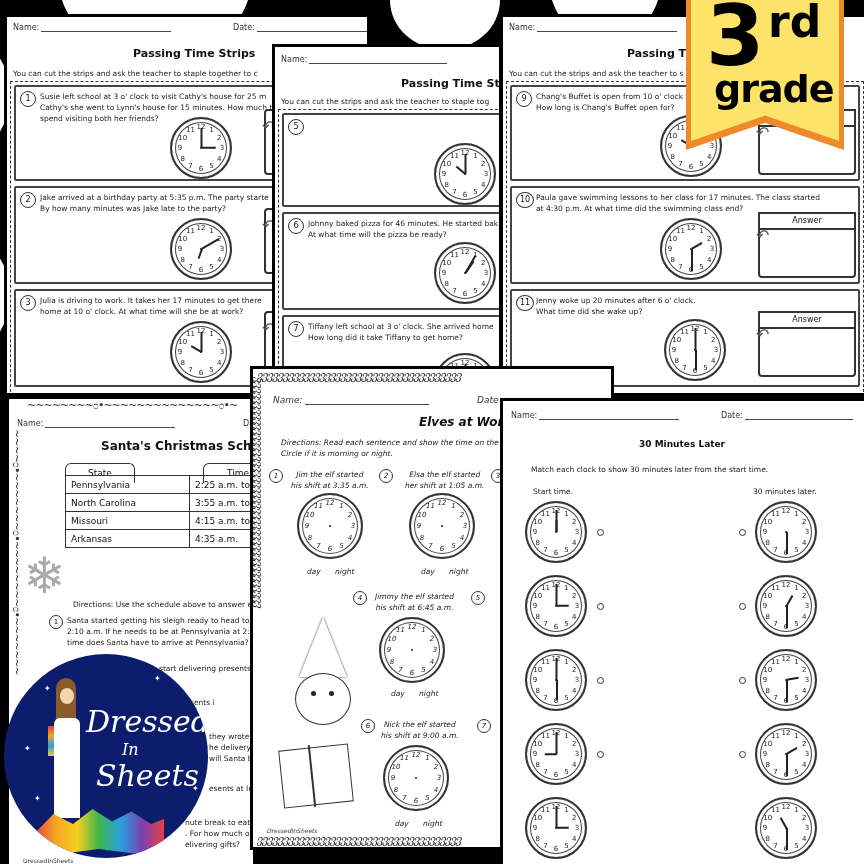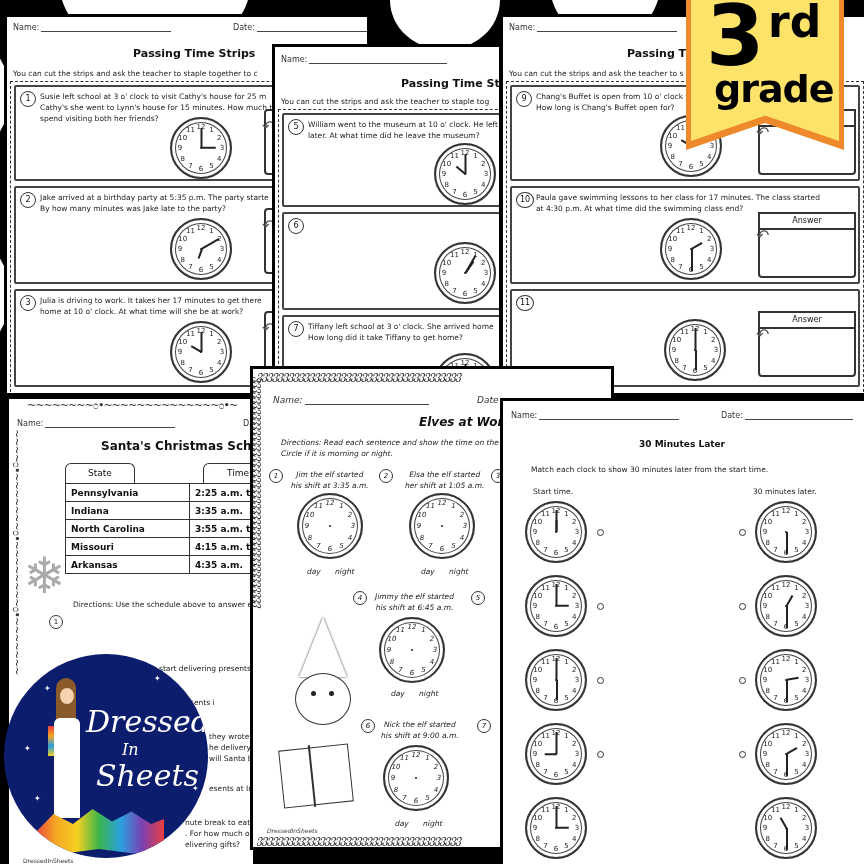--- a/index.html
+++ b/index.html
@@ -235,20 +235,22 @@
           <span class="n" style="left: 18.5px; top: 10.8135px;">11</span>
           <span class="n" style="left: 29px; top: 8px;">12</span>
         </div>
       <div class="ansbox" style="left:246px;top:24px;width:98px;height:66px;">
           <div class="anslabel">Answer</div>
           <span class="pencil" style="top:12px;">↶</span>
         </div>
     </div>
     <div class="strip" style="top:207px;height:98px;">
       <div class="num" style="width:18px;">11</div>
+      <div class="q">Jenny woke up 20 minutes after 6 o' clock.
+What time did she wake up?</div>
       <div class="clock" style="left:152px;top:28px;width:62px;height:62px;">
           <span class="center"></span>
           <span class="hand" style="height:22px;transform:rotate(180deg);"></span>
           <span class="hand" style="height:20px;transform:rotate(0deg);"></span>
           <span class="n" style="left: 39.5px; top: 10.8135px;">1</span>
           <span class="n" style="left: 47.1865px; top: 18.5px;">2</span>
           <span class="n" style="left: 50px; top: 29px;">3</span>
           <span class="n" style="left: 47.1865px; top: 39.5px;">4</span>
           <span class="n" style="left: 39.5px; top: 47.1865px;">5</span>
           <span class="n" style="left: 29px; top: 50px;">6</span>
@@ -270,42 +272,42 @@
 <div class="sheet" style="left:272px;top:44px;width:230px;height:328px;">
   <div class="namerow" style="left:6px;top:8px;">
     <span>Name:</span>
     <span class="line" style="width:138px;"></span>
   </div>
   <div class="title" style="left:126px;top:30px;">Passing Time Stri</div>
   <div class="subtitle" style="left:6px;top:50px;">You can cut the strips and ask the teacher to staple tog</div>
   <div class="strips" style="left:3px;top:62px;width:240px;height:270px;">
     <div class="strip" style="top:3px;height:94px;">
       <div class="num">5</div>
-      <div class="q">William went to the museum at 10 o' clock. He left
-later. At what time did he leave the museum?</div>
       <div class="clock" style="left:150px;top:28px;width:62px;height:62px;">
           <span class="center"></span>
           <span class="hand" style="height:20px;transform:rotate(180deg);"></span>
           <span class="hand" style="height:12px;transform:rotate(130deg);"></span>
           <span class="n" style="left: 39.5px; top: 10.8135px;">1</span>
           <span class="n" style="left: 47.1865px; top: 18.5px;">2</span>
           <span class="n" style="left: 50px; top: 29px;">3</span>
           <span class="n" style="left: 47.1865px; top: 39.5px;">4</span>
           <span class="n" style="left: 39.5px; top: 47.1865px;">5</span>
           <span class="n" style="left: 29px; top: 50px;">6</span>
           <span class="n" style="left: 18.5px; top: 47.1865px;">7</span>
           <span class="n" style="left: 10.8135px; top: 39.5px;">8</span>
           <span class="n" style="left: 8px; top: 29px;">9</span>
           <span class="n" style="left: 10.8135px; top: 18.5px;">10</span>
           <span class="n" style="left: 18.5px; top: 10.8135px;">11</span>
           <span class="n" style="left: 29px; top: 8px;">12</span>
         </div>
     </div>
     <div class="strip" style="top:102px;height:98px;">
       <div class="num">6</div>
+      <div class="q">Johnny baked pizza for 46 minutes. He started bak
+At what time will the pizza be ready?</div>
       <div class="clock" style="left:150px;top:28px;width:62px;height:62px;">
           <span class="center"></span>
           <span class="hand" style="height:20px;transform:rotate(210deg);"></span>
           <span class="hand" style="height:14px;transform:rotate(215deg);"></span>
           <span class="n" style="left: 39.5px; top: 10.8135px;">1</span>
           <span class="n" style="left: 47.1865px; top: 18.5px;">2</span>
           <span class="n" style="left: 50px; top: 29px;">3</span>
           <span class="n" style="left: 47.1865px; top: 39.5px;">4</span>
           <span class="n" style="left: 39.5px; top: 47.1865px;">5</span>
           <span class="n" style="left: 29px; top: 50px;">6</span>
@@ -339,47 +341,46 @@
   <div class="namerow" style="left:8px;top:20px;">
     <span>Name:</span>
     <span class="line" style="width:130px;"></span>
   </div>
   <div class="namerow" style="left:234px;top:20px;">
     <span>Da</span>
   </div>
   <div class="title" style="left:92px;top:40px;font-size:12px;">Santa's Christmas Sche</div>
   <div class="tabhdr" style="left:56px;top:64px;width:70px;">State</div>
   <div class="tabhdr" style="left:194px;top:64px;width:70px;">Time</div>
-  <table class="sched" style="left:56px;top:84px;width:210px;font-weight:bold;">
+  <table class="sched" style="left:56px;top:76px;width:210px;">
     <tbody>
         <tr>
           <td style="width:124px;">Pennsylvania</td>
           <td>2:25 a.m. to</td>
-        </tr>
-    <tr>
-          <td>Indiana</td>
-          <td>3:35 a.m.</td>
         </tr>
     <tr>
           <td>North Carolina</td>
           <td>3:55 a.m. to</td>
         </tr>
     <tr>
           <td>Missouri</td>
           <td>4:15 a.m. to</td>
         </tr>
     <tr>
           <td>Arkansas</td>
           <td>4:35 a.m.</td>
         </tr>
   </tbody>
     </table>
   <div style="position:absolute;left:14px;top:152px;font-size:50px;color:#aaa;line-height:1;">❄</div>
   <div class="para" style="left:64px;top:200px;">Directions: Use the schedule above to answer e</div>
   <div class="circnum" style="left:40px;top:216px;">1</div>
+  <div class="para" style="left:58px;top:216px;">Santa started getting his sleigh ready to head to
+2:10 a.m. If he needs to be at Pennsylvania at 2:
+time does Santa have to arrive at Pennsylvania?</div>
   <div class="para" style="left:150px;top:264px;">start delivering presents</div>
   <div class="para" style="left:150px;top:298px;">liver presents i</div>
   <div class="para" style="left:200px;top:332px;">they wrote
 he delivery
 will Santa b</div>
   <div class="para" style="left:200px;top:384px;">esents at In</div>
   <div class="para" style="left:176px;top:418px;">nute break to eat
 . For how much of hi
 elivering gifts?</div>
   <div class="footer-small" style="left:14px;top:458px;">DressedInSheets</div>

